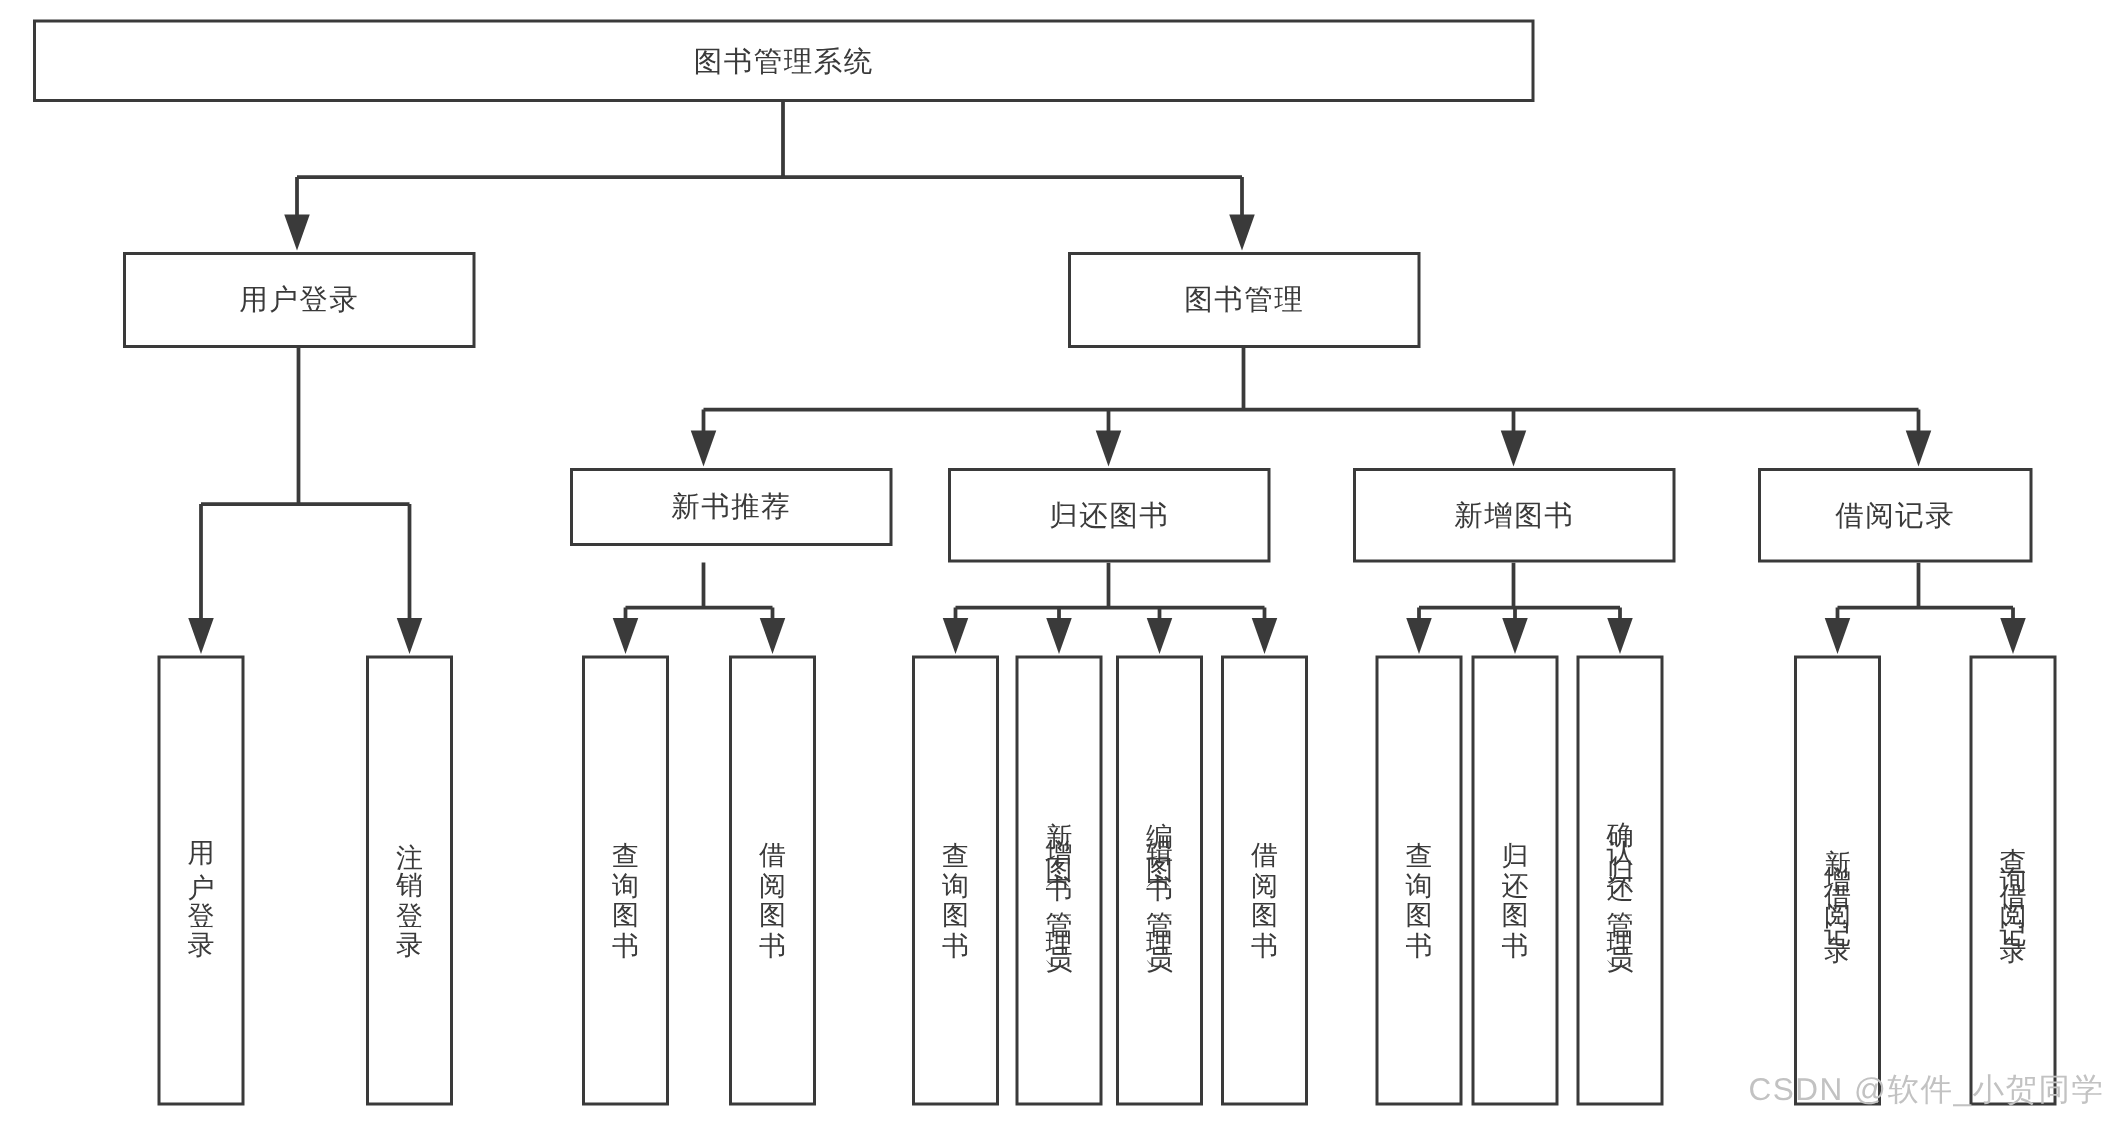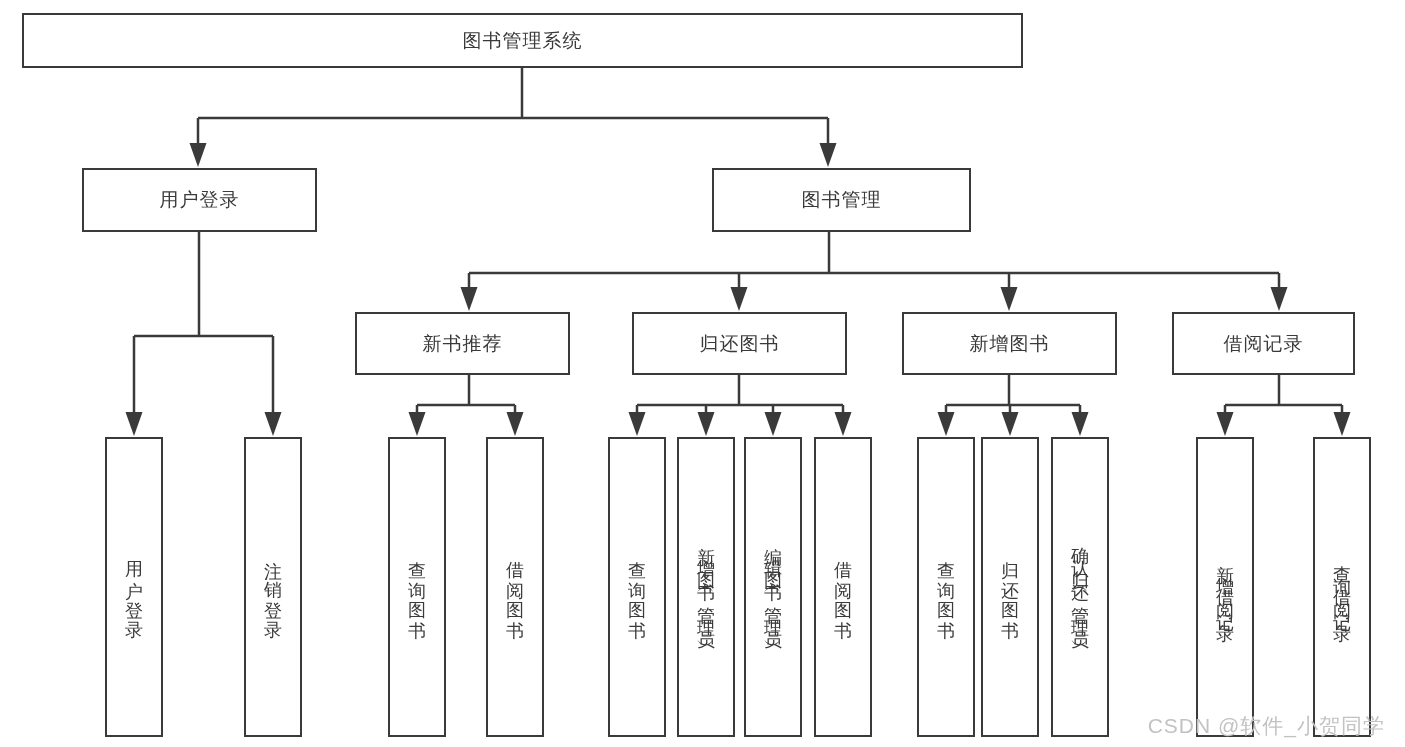--- a/index.html
+++ b/index.html
@@ -36,21 +36,21 @@
   .leaf{
     writing-mode:vertical-rl;
     text-orientation:mixed;
     font-size:18px;
     white-space:normal;
   }
   .ls-wide{letter-spacing:20px;}
   .ls-norm{letter-spacing:12px;}
   .watermark{
     position:absolute;
-    right:20px;bottom:7px;
+    right:2px;bottom:7px;
     z-index:2;
     color:var(--watermark);
     font-size:21px;
     letter-spacing:1px;
     white-space:nowrap;
   }
 </style>
 </head>
 <body>
 
@@ -81,23 +81,23 @@
     <polygon points="937.5,412 954.5,412 946,436"></polygon>
     <polygon points="1001.5,412 1018.5,412 1010,436"></polygon>
     <polygon points="1071.5,412 1088.5,412 1080,436"></polygon>
     <polygon points="1216.5,412 1233.5,412 1225,436"></polygon>
     <polygon points="1333.5,412 1350.5,412 1342,436"></polygon>
   </svg>
 
   <div class="node" style="left:22px;top:13px;width:1001px;height:55px">图书管理系统</div>
 
   <div class="node" style="left:82px;top:168px;width:235px;height:64px">用户登录</div>
-  <div class="node" style="left:712px;top:168px;width:259px;height:64px">图书管理</div>
+  <div class="node" style="left:712px;top:168px;width:235px;height:64px">图书管理</div>
 
-  <div class="node" style="left:355px;top:312px;width:215px;height:63px">新书推荐</div>
+  <div class="node" style="left:380px;top:312px;width:215px;height:52px">新书推荐</div>
   <div class="node" style="left:632px;top:312px;width:215px;height:63px">归还图书</div>
   <div class="node" style="left:902px;top:312px;width:215px;height:63px">新增图书</div>
   <div class="node" style="left:1172px;top:312px;width:183px;height:63px">借阅记录</div>
 
   <div class="node leaf ls-wide" style="left:105px;top:437px;width:58px;height:300px">用户登录</div>
   <div class="node leaf ls-wide" style="left:244px;top:437px;width:58px;height:300px">注销登录</div>
 
   <div class="node leaf ls-wide" style="left:388px;top:437px;width:58px;height:300px">查询图书</div>
   <div class="node leaf ls-wide" style="left:486px;top:437px;width:58px;height:300px">借阅图书</div>
 

